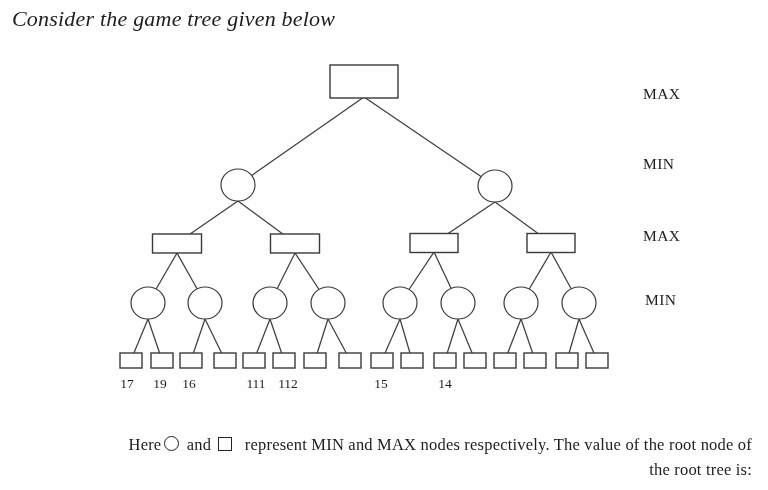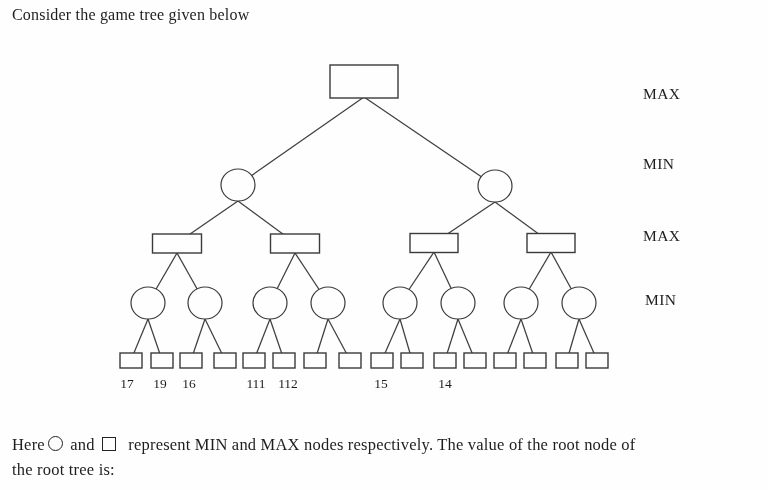--- a/index.html
+++ b/index.html
@@ -11,42 +11,44 @@
     background: #fefefe;
     font-family: "Liberation Serif", "DejaVu Serif", serif;
     color: #1e1e1e;
     overflow: hidden;
   }
   .intro-text {
     position: absolute;
     left: 12px;
     top: 6px;
     margin: 0;
-    font-size: 16px;
+    font-size: 22px;
     letter-spacing: 0.2px;
+    font-style: italic;
   }
   #tree-svg {
     position: absolute;
     left: 0;
     top: 0;
   }
   #tree-svg text {
     font-family: "Liberation Serif", "DejaVu Serif", serif;
     fill: #1e1e1e;
   }
   #tree-svg text.leaf-label { font-size: 13.5px; }
   #tree-svg text.level-label { font-size: 15.5px; letter-spacing: 0.4px; }
   .footer {
     position: absolute;
     left: 12px;
     top: 432px;
     width: 740px;
     font-size: 16.5px;
     line-height: 25px;
     letter-spacing: 0.2px;
+    text-align: right;
   }
   .footer p { margin: 0; }
   .glyph-circle {
     display: inline-block;
     width: 13px; height: 13px;
     border: 1.3px solid #222;
     border-radius: 50%;
     vertical-align: -1px;
     margin: 0 3px;
   }

